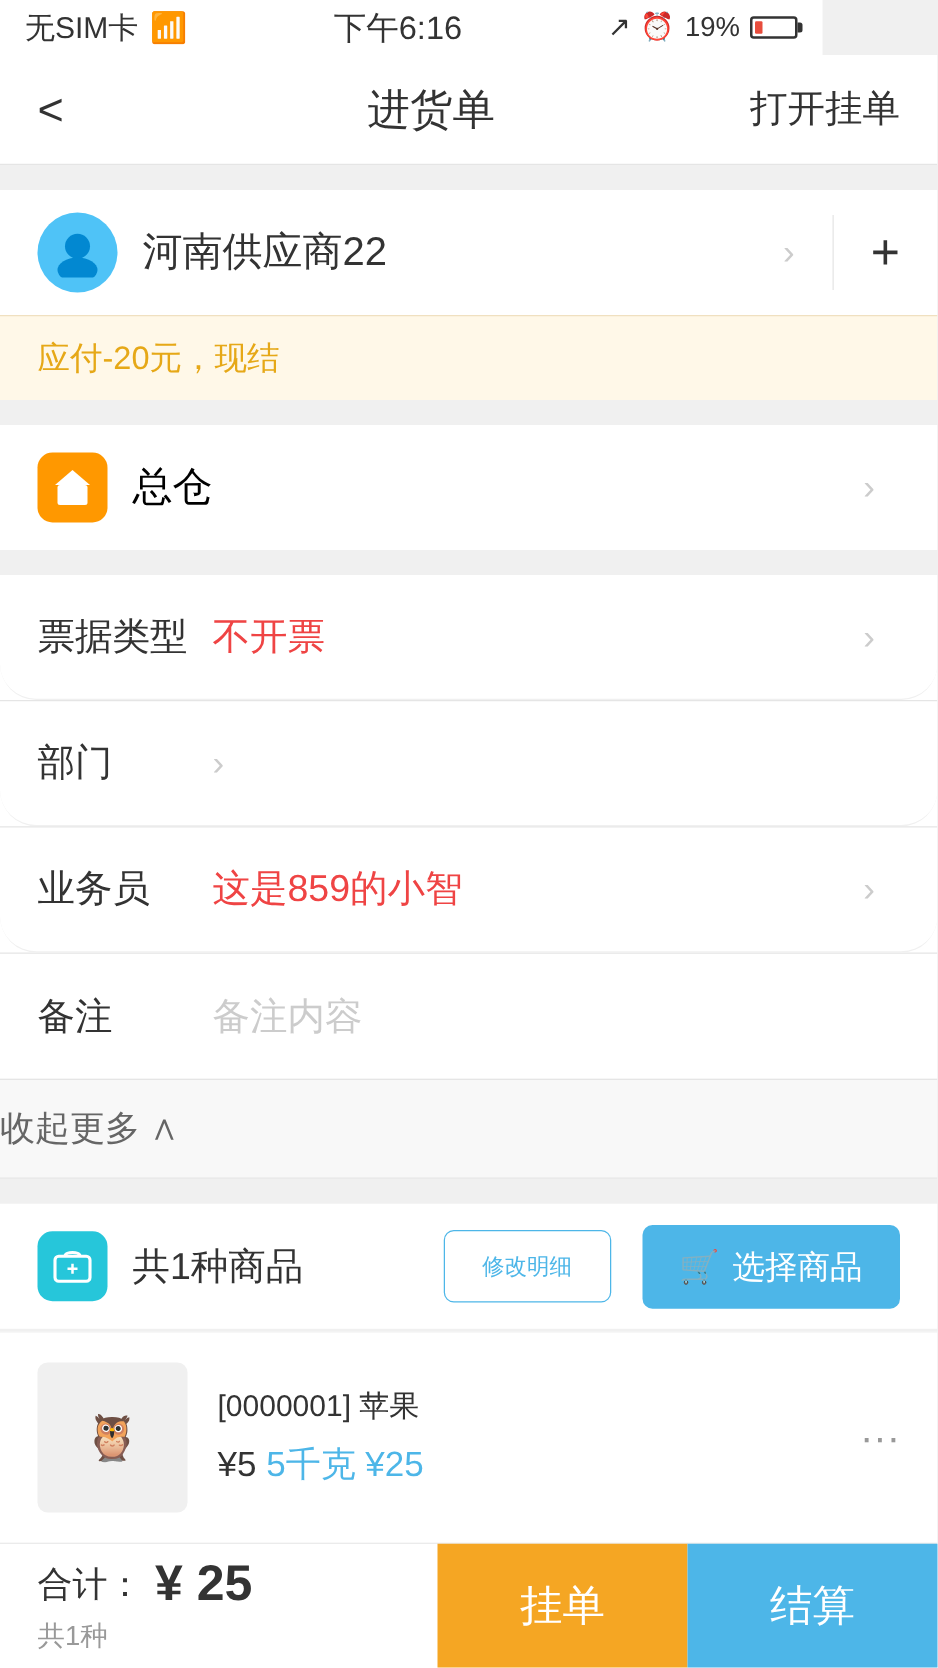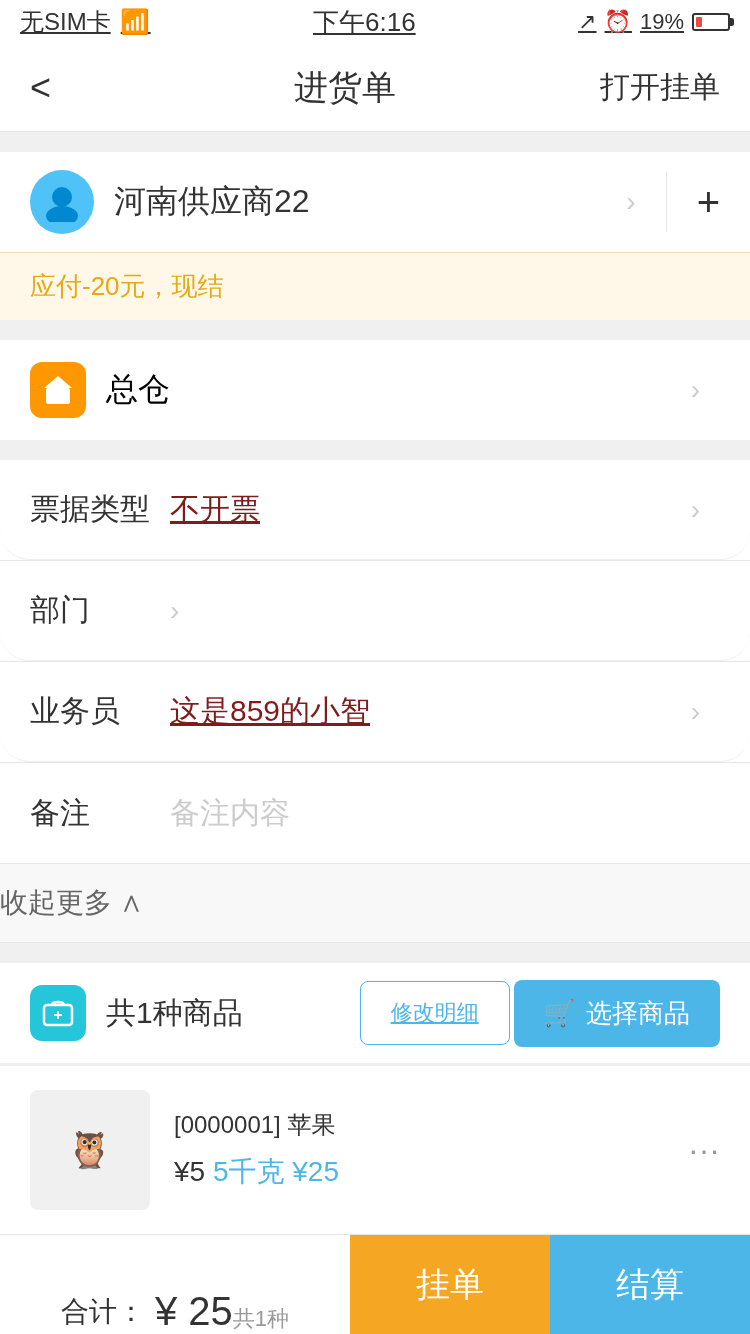--- a/index.html
+++ b/index.html
@@ -8,30 +8,29 @@
       width: 750px;
       min-height: 1334px;
       font-family: -apple-system, "PingFang SC", "Helvetica Neue", sans-serif;
       background: #f0f0f0;
       font-size: 28px;
       color: #333;
     }
 
     
     .status-bar {
-      width: 750px;
+      width: 658px;
       height: 44px;
       background: #fff;
       display: flex;
       align-items: center;
       justify-content: space-between;
       padding: 0 20px;
       font-size: 24px;
       color: #333;
-      text-decoration: underline;
     }
     .status-left { display: flex; align-items: center; gap: 10px; }
     .status-center { font-weight: 500; font-size: 26px; }
     .status-right { display: flex; align-items: center; gap: 8px; font-size: 22px; }
     .battery {
       width: 38px; height: 18px;
       border: 2px solid #333;
       border-radius: 3px;
       position: relative;
       display: inline-flex;
@@ -192,22 +191,21 @@
     }
     .form-label {
       font-size: 30px;
       color: #333;
       width: 140px;
       flex-shrink: 0;
     }
     .form-value {
       flex: 1;
       font-size: 30px;
-      color: #7f1d1d;
-      text-decoration: underline;
+      color: #ef4444;
     }
     .form-placeholder {
       flex: 1;
       font-size: 30px;
       color: #ccc;
     }
 
     
     .collapse-section {
       background: #f8f8f8;
@@ -246,24 +244,23 @@
       flex: 1;
       font-size: 30px;
       color: #333;
     }
     .btn-outline {
       border: 1px solid #4db6e8;
       color: #4db6e8;
       background: #fff;
       padding: 16px 30px;
       border-radius: 8px;
-      font-size: 22px;
-      cursor: pointer;
-      margin-right: 4px;
-      text-decoration: underline;
+      font-size: 18px;
+      cursor: pointer;
+      margin-right: 25px;
     }
     .btn-filled {
       background: #4db6e8;
       color: #fff;
       border: none;
       padding: 16px 30px;
       border-radius: 8px;
       font-size: 26px;
       cursor: pointer;
       display: flex;
@@ -319,36 +316,35 @@
       width: 750px;
       height: 100px;
       display: flex;
       align-items: stretch;
       background: #fff;
       border-top: 1px solid #e5e5e5;
     }
     .total-section {
       flex: 1;
       display: flex;
-      flex-direction: row;
+      flex-direction: column;
       justify-content: center;
       padding: 0 30px;
-      align-items: flex-end;
     }
     .total-label {
       font-size: 28px;
       color: #333;
       display: flex;
       align-items: center;
       gap: 10px;
     }
     .total-amount {
       font-size: 40px;
       color: #333;
-      font-weight: 400;
+      font-weight: 700;
     }
     .total-count {
       font-size: 22px;
       color: #999;
       margin-top: 4px;
     }
     .btn-hang {
       width: 200px;
       background: #f5a623;
       color: #fff;

